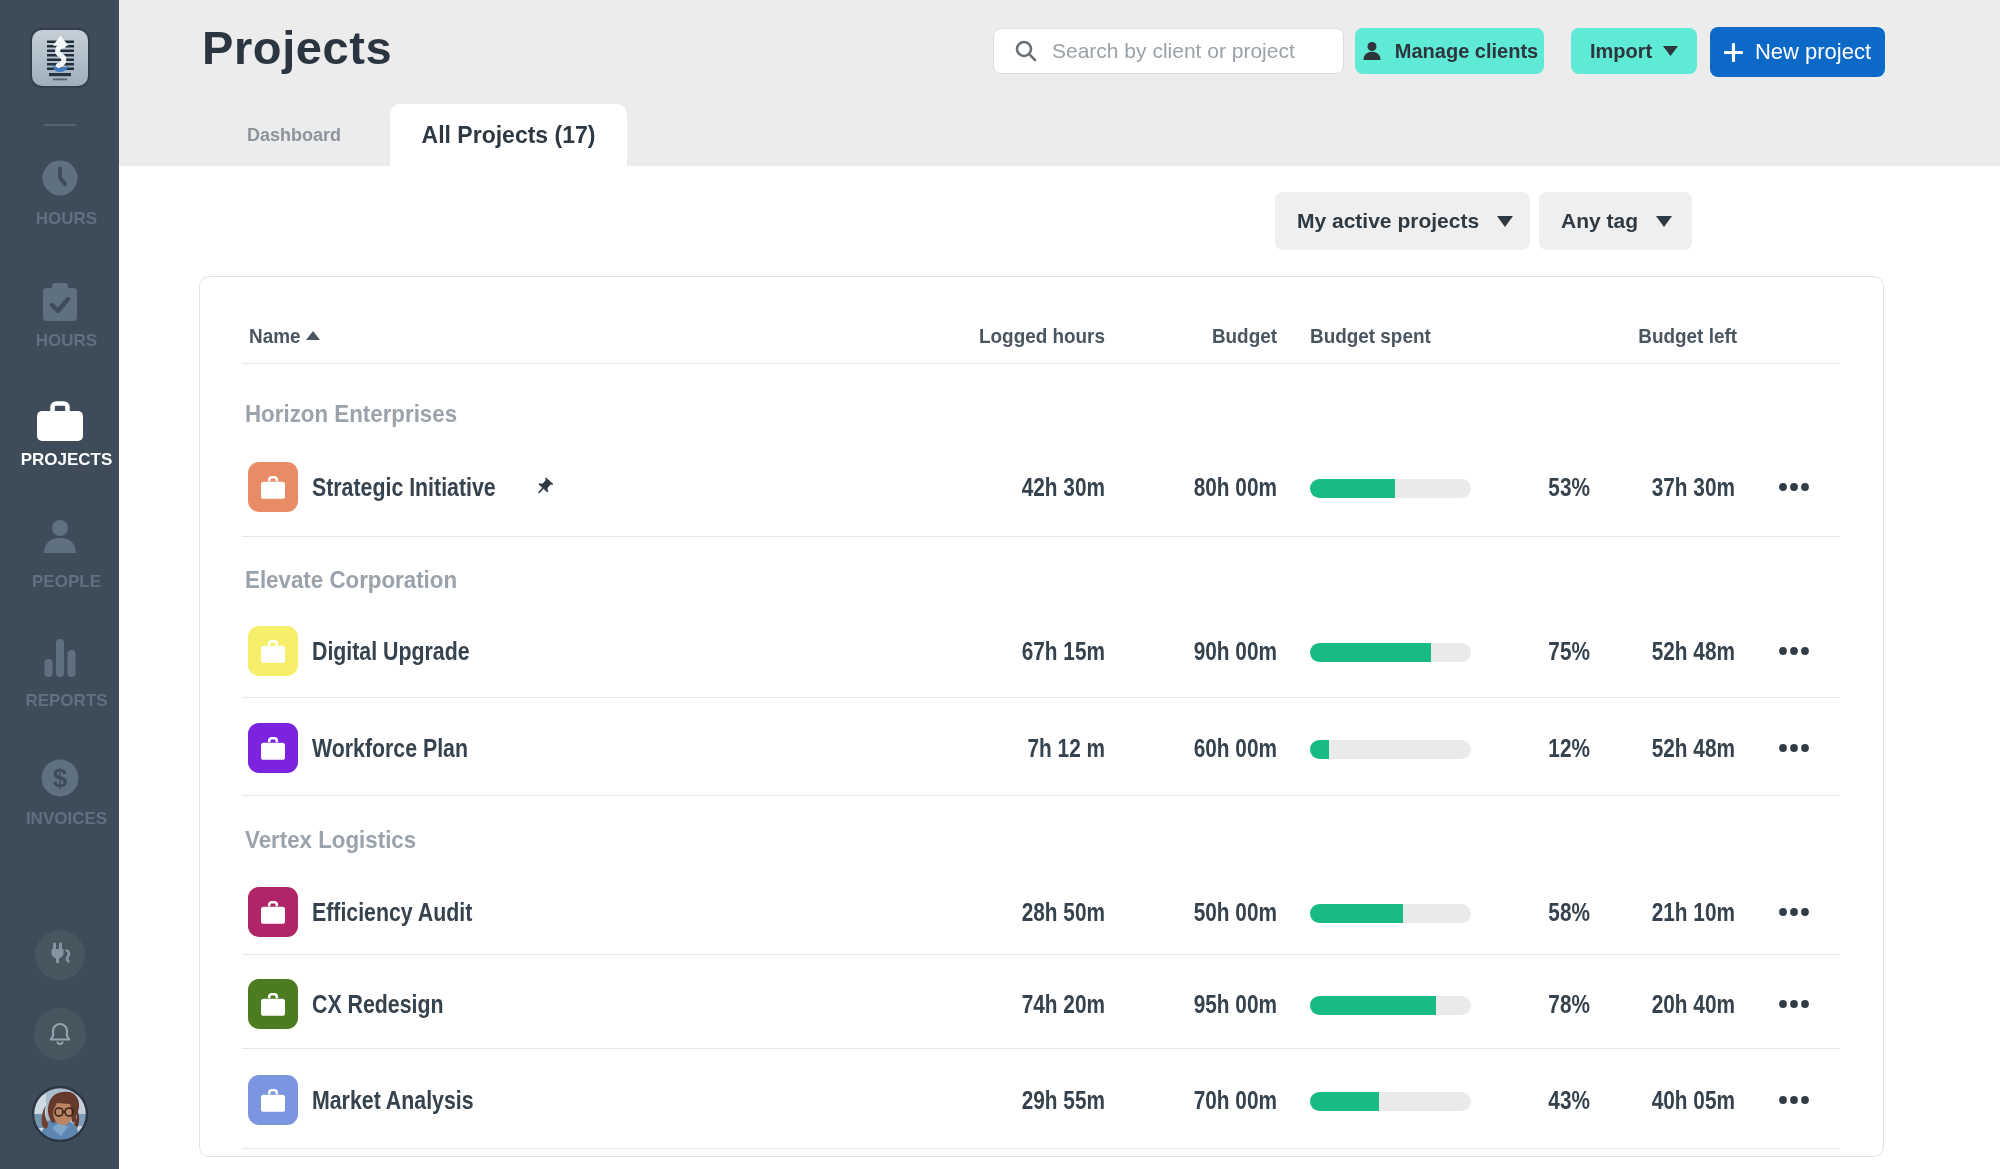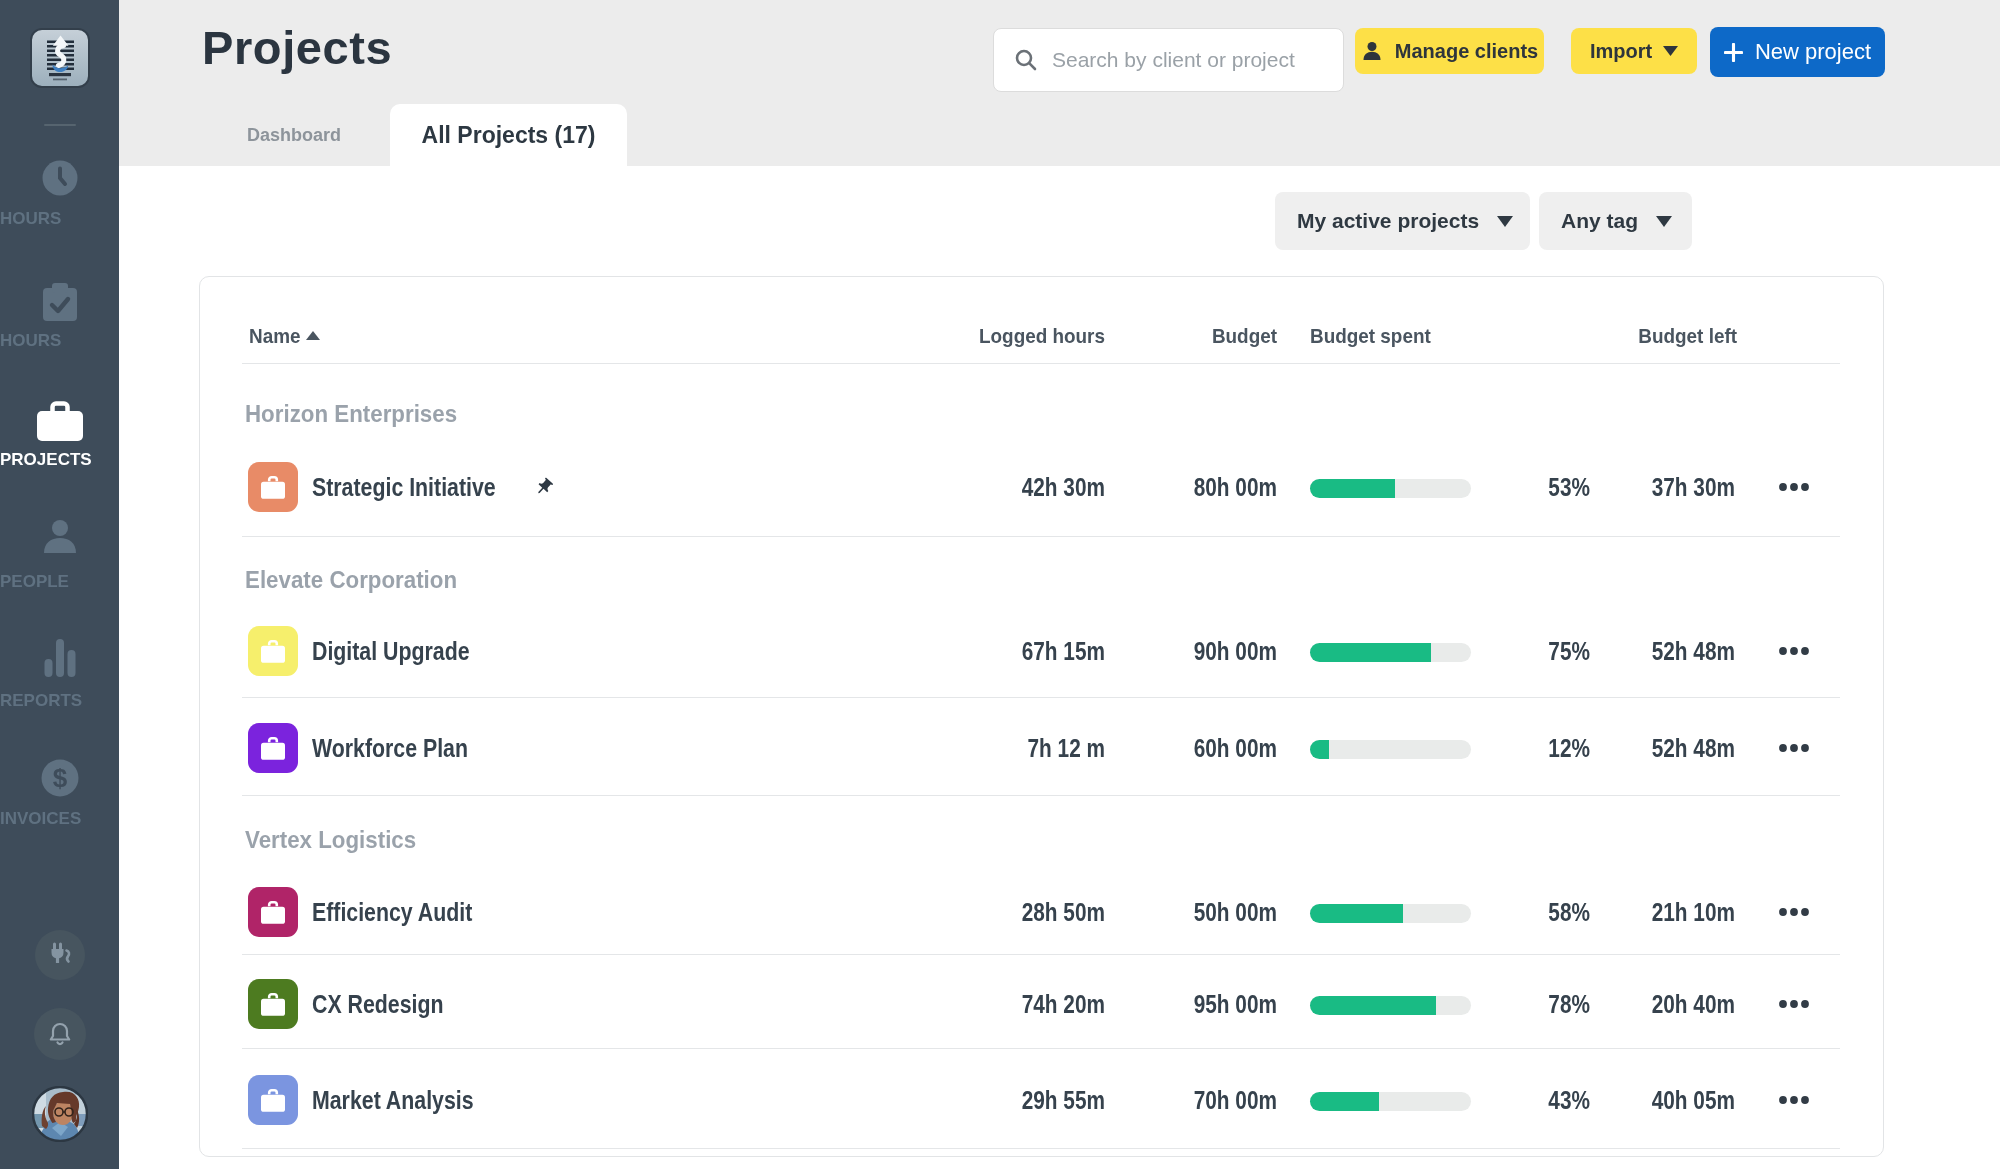--- a/index.html
+++ b/index.html
@@ -3,31 +3,31 @@
 <meta charset="utf-8">
 <style>
   * { margin:0; padding:0; box-sizing:border-box; }
   html,body { width:2000px; height:1169px; }
   body { font-family:"Liberation Sans", sans-serif; background:#fff; overflow:hidden; }
   #app { position:relative; width:2000px; height:1169px; }
   .abs { position:absolute; }
 
   
   #sidebar { position:absolute; left:0; top:0; width:119px; height:1169px; background:#3e4c5a; }
-  .navlabel { position:absolute; width:133px; font-size:17px; font-weight:bold; letter-spacing:0px; color:#5f7181; }
+  .navlabel { position:absolute; width:133px; text-align:center; font-size:17px; font-weight:bold; letter-spacing:0px; color:#5f7181; }
   .navlabel.active { color:#ffffff; }
   .navicon { position:absolute; left:0; width:119px; display:flex; justify-content:center; }
   .circbtn { position:absolute; border-radius:50%; background:#47555f; display:flex; align-items:center; justify-content:center; }
 
   
   #header { position:absolute; left:119px; top:0; width:1881px; height:166px; background:#ececec; }
   #title { position:absolute; left:202px; top:20px; font-size:47px; font-weight:bold; color:#2b3540; letter-spacing:.6px; }
-  #search { position:absolute; left:993px; top:28px; width:351px; height:64px; background:#fff; border:1px solid #dcdcdc; border-radius:8px; display:flex; align-items:center; padding-left:20px; }
+  #search { position:absolute; left:993px; top:28px; width:351px; height:46px; background:#fff; border:1px solid #dcdcdc; border-radius:8px; display:flex; align-items:center; padding-left:20px; }
   #search .ph { color:#9aa1a7; font-size:21px; margin-left:14px; white-space:nowrap; }
-  .gbtn { position:absolute; top:28px; height:46px; background:#fde047; border-radius:8px; display:flex; align-items:center; justify-content:center; font-size:20px; font-weight:bold; color:#2e353c; white-space:nowrap; }
+  .gbtn { position:absolute; top:28px; height:46px; background:#5eead4; border-radius:8px; display:flex; align-items:center; justify-content:center; font-size:20px; font-weight:bold; color:#2e353c; white-space:nowrap; }
   #newproj { position:absolute; left:1710px; top:27px; width:175px; height:50px; background:#0d69c8; border-radius:8px; display:flex; align-items:center; justify-content:center; color:#fff; font-size:22px; white-space:nowrap; }
 
   
   #tabactive { position:absolute; left:390px; top:104px; width:237px; height:62px; background:#fff; border-radius:10px 10px 0 0; display:flex; align-items:center; justify-content:center; font-size:23px; font-weight:bold; color:#2d3842; }
   #tabdash { position:absolute; left:232px; top:104px; width:124px; height:62px; display:flex; align-items:center; justify-content:center; font-size:18px; font-weight:bold; color:#8d949b; }
 
   
   .fbtn { position:absolute; top:192px; height:58px; background:#efefef; border-radius:8px; display:flex; align-items:center; justify-content:space-between; font-size:21px; font-weight:bold; color:#2f3942; padding:0 22px; white-space:nowrap; }
   .fbtn .tri { margin-left:18px; flex-shrink:0; }
 

